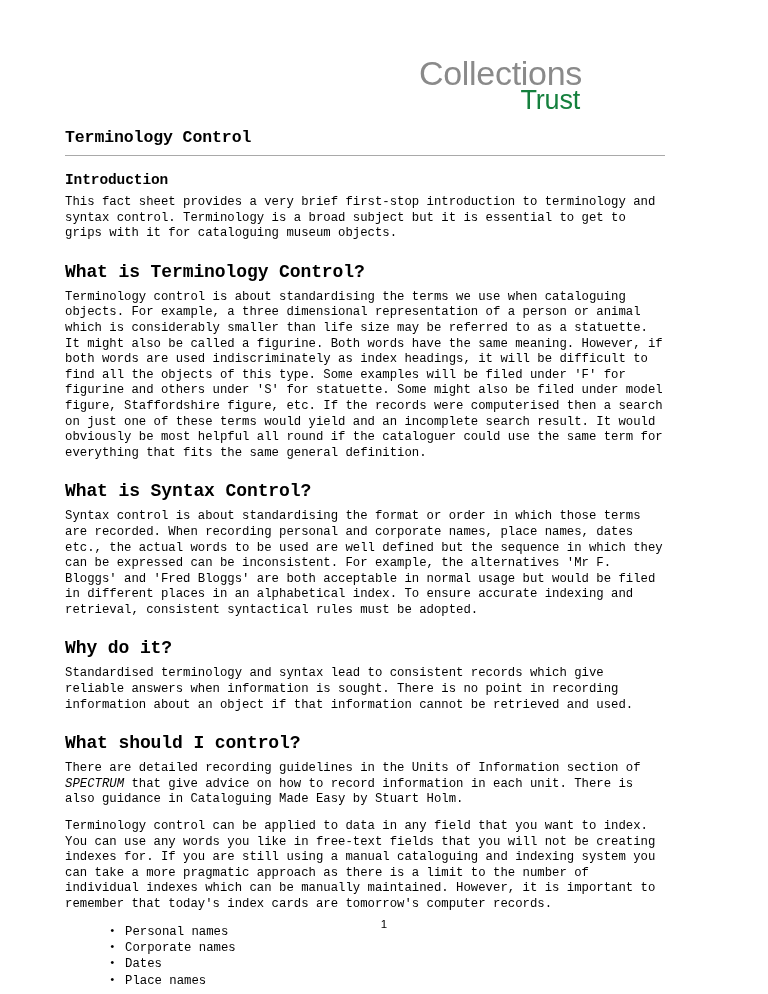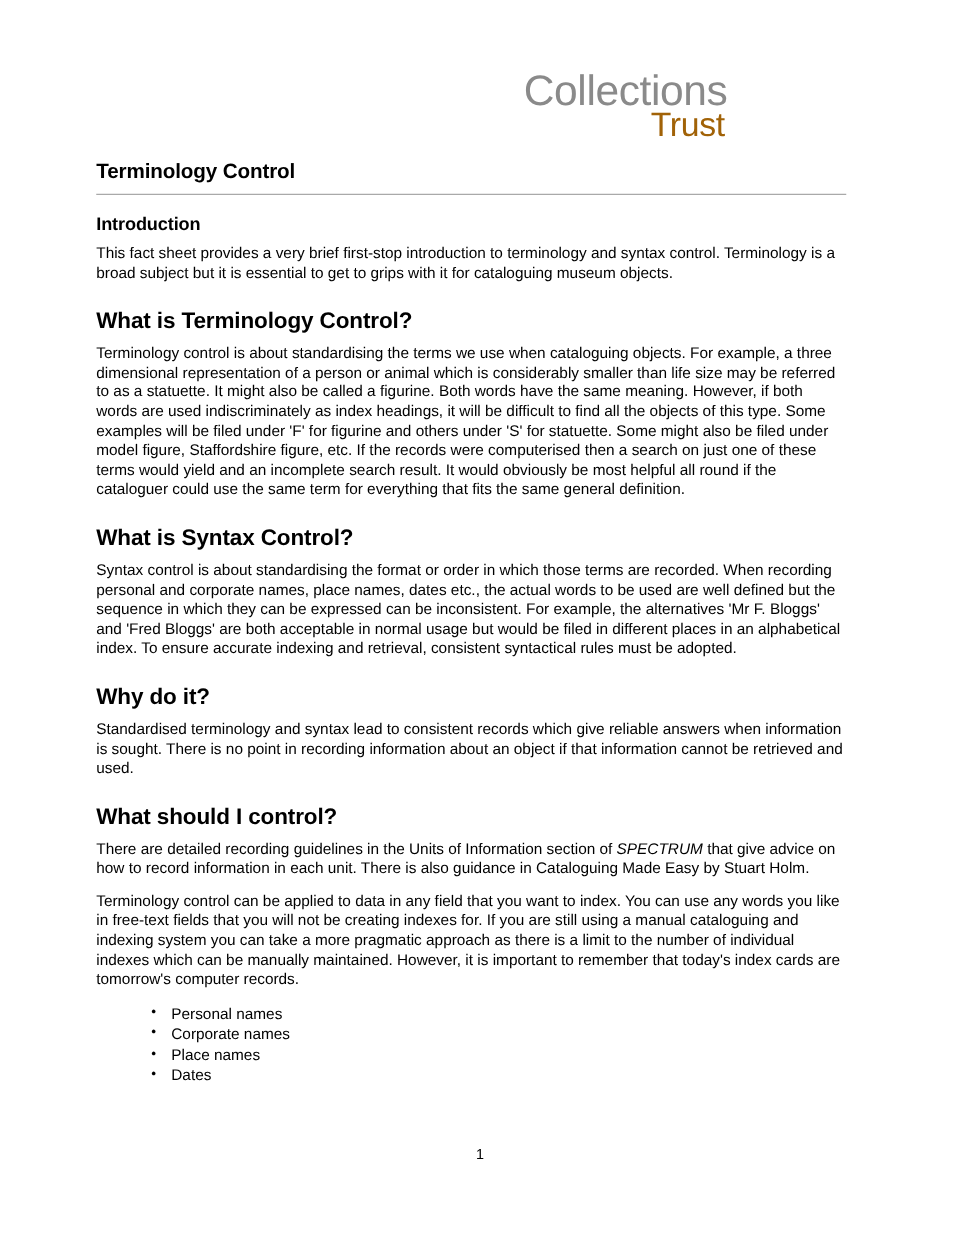--- a/index.html
+++ b/index.html
@@ -38,31 +38,32 @@
     font-weight: 400;
     letter-spacing: -0.3px;
     color: #8a8a8a;
   }
   .logo-sub {
     display: block;
     font-family: "Liberation Sans", sans-serif;
     font-size: 27px;
     font-weight: 400;
     letter-spacing: -0.2px;
-    color: #a16207;
+    color: #15803d;
     margin-top: -3px;
     margin-right: 2px;
   }
 
   
   .content {
     position: absolute;
-    left: 77px;
+    left: 65px;
     top: 128px;
     width: 600px;
+    font-family: Liberation Mono, monospace;
   }
 
   h1.doc-title {
     font-size: 16.5px;
     font-weight: bold;
     margin: 0 0 0 0;
     padding: 0 0 8px 0;
     letter-spacing: -0.1px;
     color: #000;
   }
@@ -157,21 +158,21 @@
     <h2 class="section-title larger">Why do it?</h2>
     <p class="body">Standardised terminology and syntax lead to consistent records which give reliable answers when information is sought. There is no point in recording information about an object if that information cannot be retrieved and used.</p>
 
     <h2 class="section-title larger">What should I control?</h2>
     <p class="body"><span>There are detailed recording guidelines in the Units of Information section of </span><em class="italic">SPECTRUM</em><span> that give advice on how to record information in each unit. There is also guidance in Cataloguing Made Easy by Stuart Holm.</span></p>
     <p class="body">Terminology control can be applied to data in any field that you want to index. You can use any words you like in free-text fields that you will not be creating indexes for. If you are still using a manual cataloguing and indexing system you can take a more pragmatic approach as there is a limit to the number of individual indexes which can be manually maintained. However, it is important to remember that today's index cards are tomorrow's computer records.</p>
 
     <ul class="bullets">
       <li>Personal names</li>
       <li>Corporate names</li>
+      <li>Dates</li>
       <li>Place names</li>
-      <li>Dates</li>
     </ul>
 
   </div>
 
   <div class="page-number">1</div>
 
 </div>
 
 </body></html>

